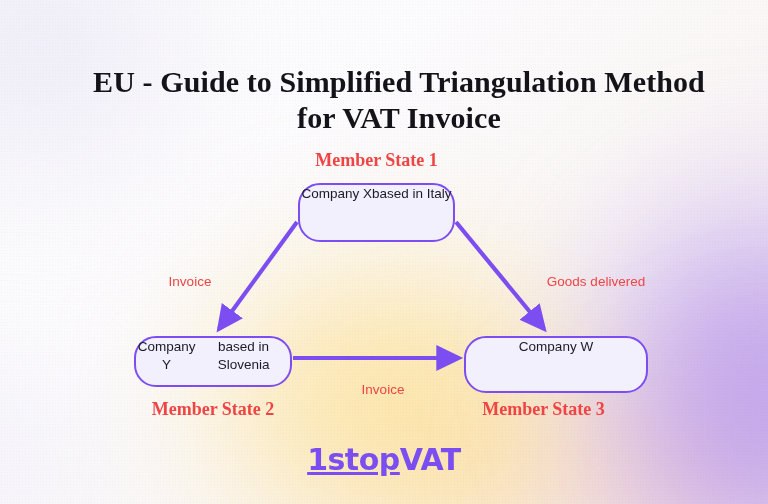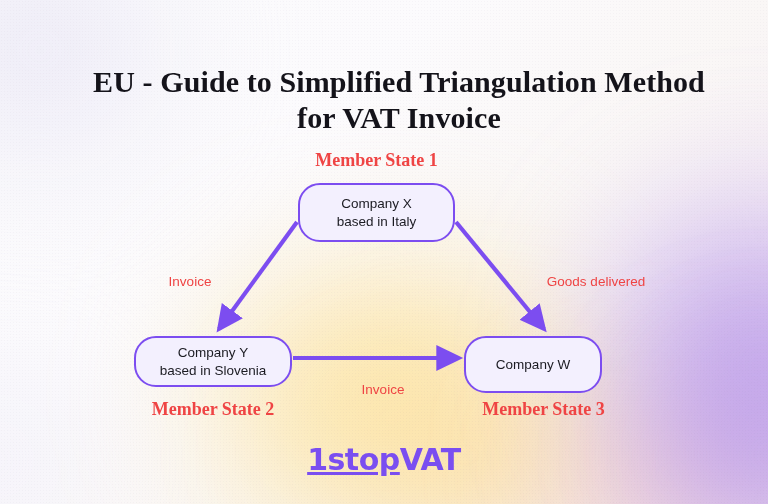--- a/index.html
+++ b/index.html
@@ -116,32 +116,30 @@
   }
 
   
   .node {
     position: absolute;
     box-sizing: border-box;
     border: 2px solid #7c4df0;
     border-radius: 22px;
     background: #f3f0fe;
     display: flex;
-    flex-direction: column;
-    align-items: center;
     justify-content: center;
     color: #1b1b22;
     font-size: 13.5px;
     line-height: 18px;
     text-align: center;
     font-family: "Liberation Sans", sans-serif;
   }
   #node-x { left: 298px; top: 183px; width: 157px; height: 59px; }
   #node-y { left: 134px; top: 336px; width: 158px; height: 51px; }
-  #node-w { left: 464px; top: 336px; width: 138px; height: 57px; gap: 28px; }
+  #node-w { left: 464px; top: 336px; width: 184px; height: 57px; gap: 28px; }
 
   
   .state-label {
     position: absolute;
     font-family: "Liberation Serif", serif;
     font-weight: bold;
     font-size: 18px;
     color: #ef4444;
     text-align: center;
     white-space: nowrap;

